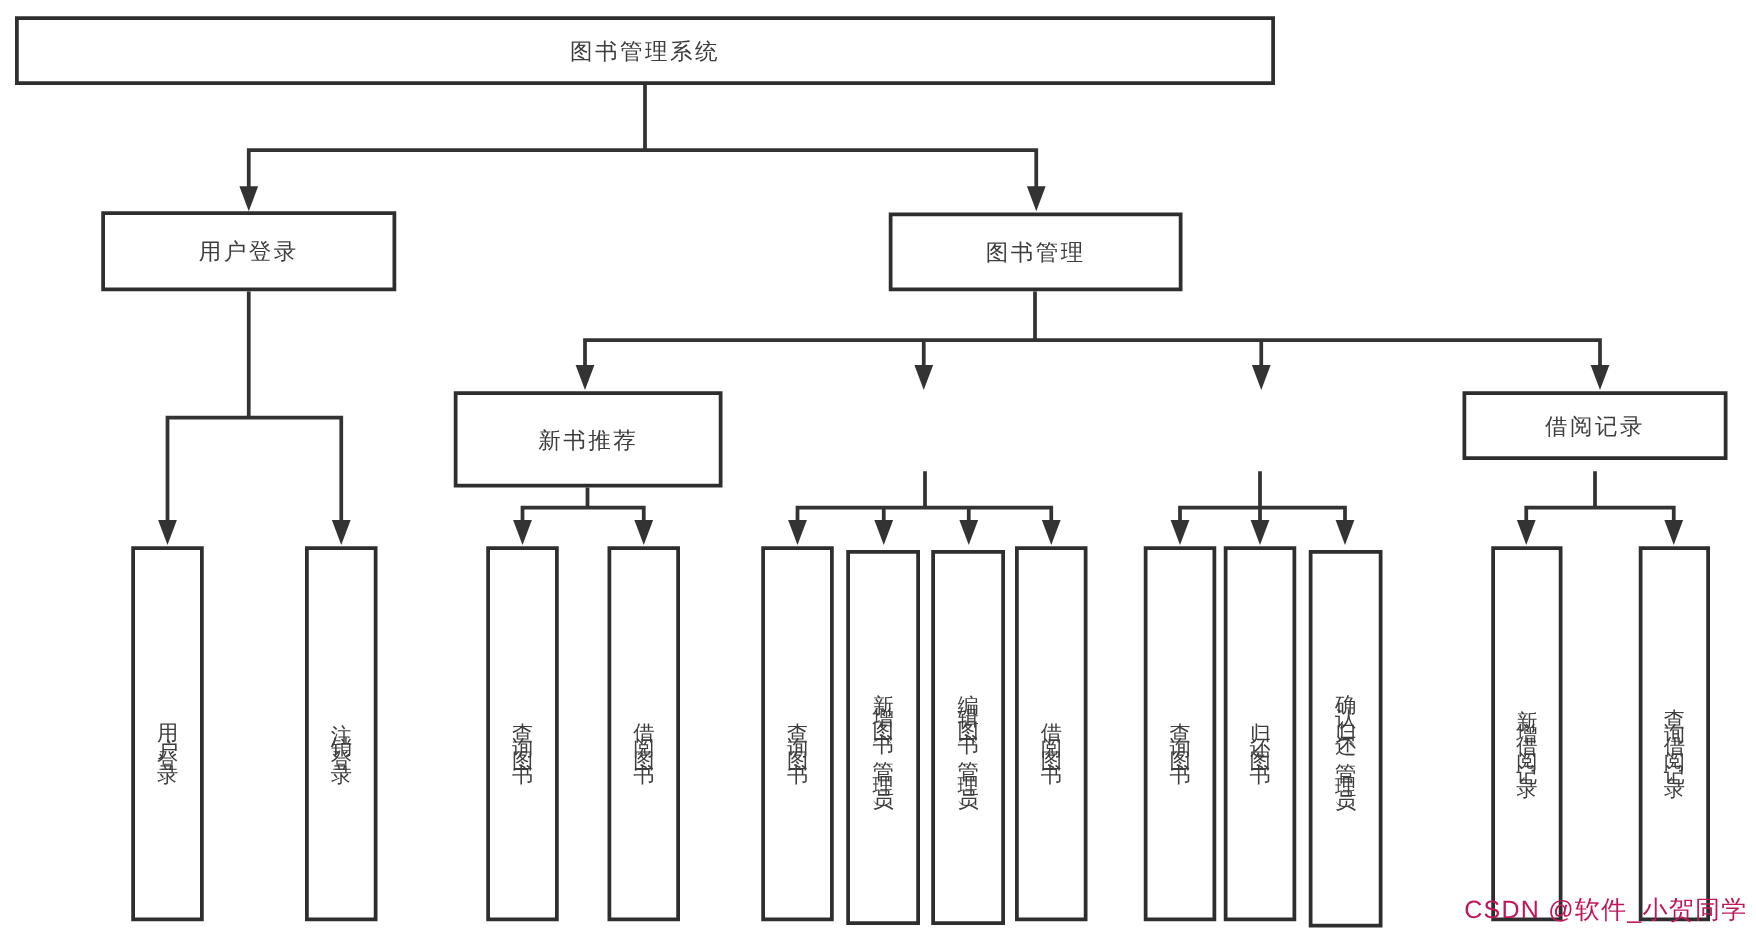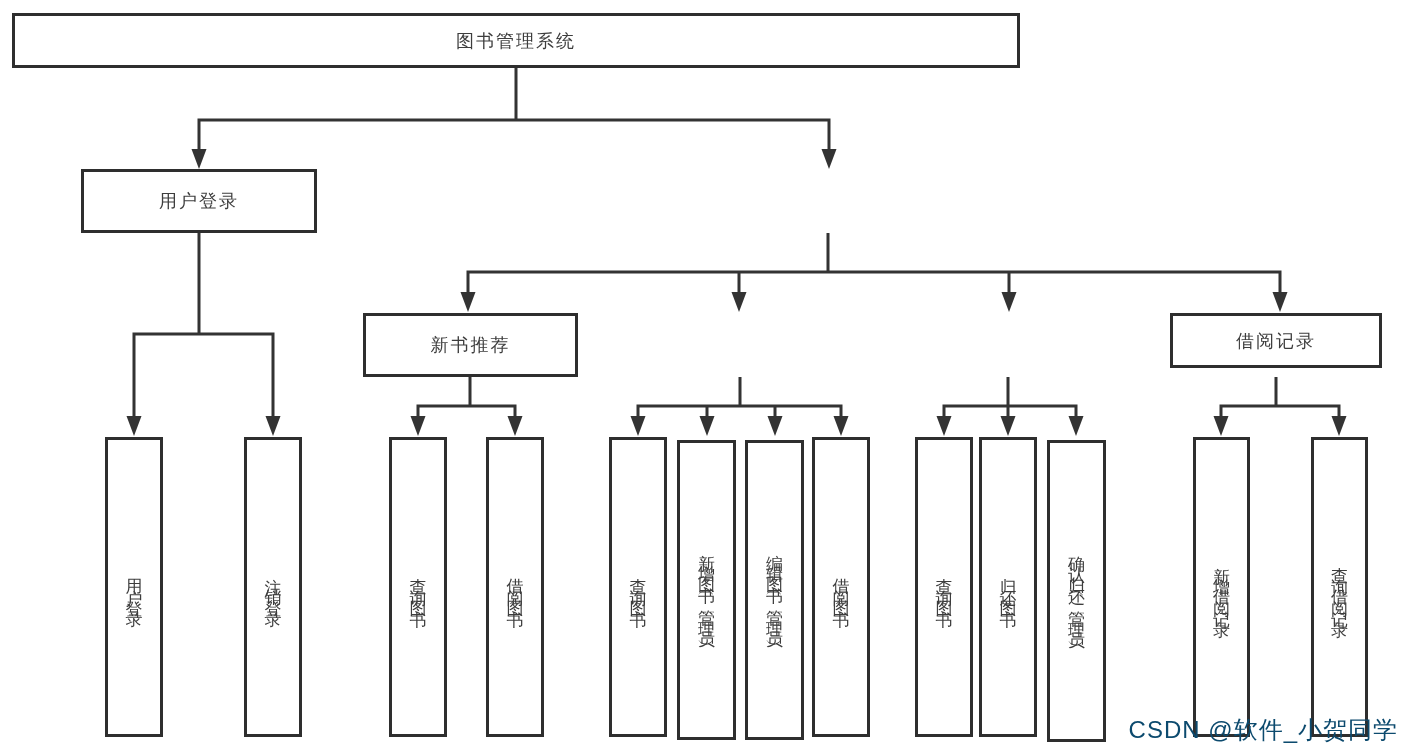--- a/index.html
+++ b/index.html
@@ -31,22 +31,22 @@
     writing-mode:vertical-rl;
     text-orientation:mixed;
     font-size:17px;
     letter-spacing:11px;
     line-height:1;
   }
   #watermark{
     position:absolute;
     top:714px;
     right:7px;
-    font-size:24px;
-    color:#0c4a6e;
+    font-size:20px;
+    color:#be185d;
     letter-spacing:1px;
     white-space:nowrap;
   }
 </style>
 </head>
 <body>
 
 <div id="canvas">
 
   <svg id="wires" viewBox="0 0 1405 747" xmlns="http://www.w3.org/2000/svg">
@@ -92,22 +92,23 @@
       <polygon points="1068.5,416 1083.5,416 1076,436"></polygon>
 
       <polygon points="1213.5,416 1228.5,416 1221,436"></polygon>
       <polygon points="1331.5,416 1346.5,416 1339,436"></polygon>
     </g>
   </svg>
 
   <div class="node h" style="left:12px;top:13px;width:1008px;height:55px">图书管理系统</div>
 
   <div class="node h" style="left:81px;top:169px;width:236px;height:64px">用户登录</div>
+  <div class="node h" style="left:711px;top:170px;width:235px;height:63px">图书管理</div>
 
-  <div class="node h" style="left:363px;top:313px;width:215px;height:64px">新书推荐</div>
+  <div class="node h" style="left:363px;top:313px;width:215px;height:77px">新书推荐</div>
   <div class="node h" style="left:1170px;top:313px;width:212px;height:55px">借阅记录</div>
 
   <div class="node v" style="left:105px;top:437px;width:58px;height:300px">用户登录</div>
   <div class="node v" style="left:244px;top:437px;width:58px;height:300px">注销登录</div>
 
   <div class="node v" style="left:389px;top:437px;width:58px;height:300px">查询图书</div>
   <div class="node v" style="left:486px;top:437px;width:58px;height:300px">借阅图书</div>
 
   <div class="node v" style="left:609px;top:437px;width:58px;height:300px">查询图书</div>
   <div class="node v" style="left:677px;top:440px;width:59px;height:300px">新增图书（管理员）</div>

